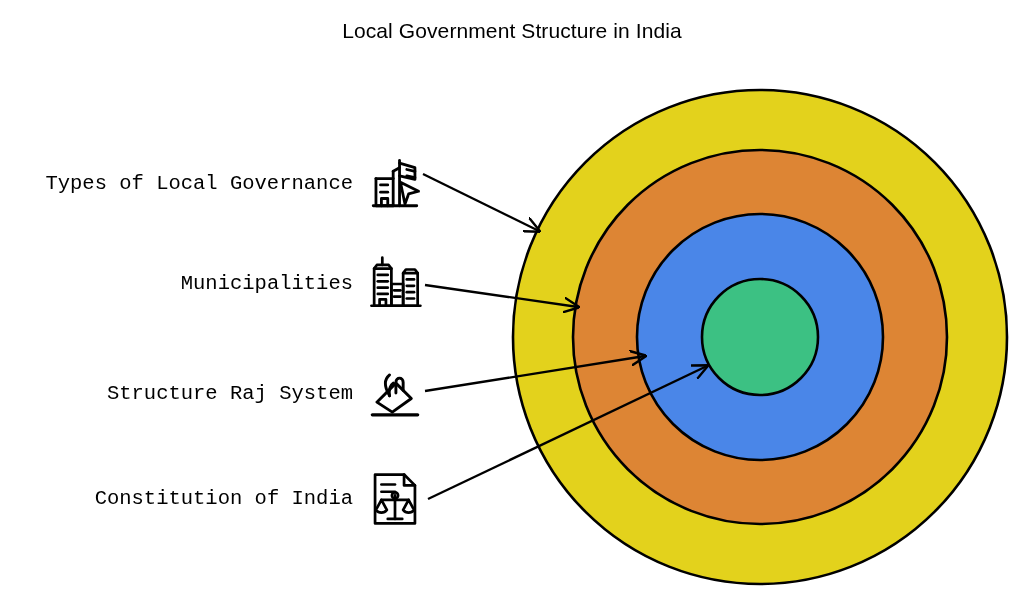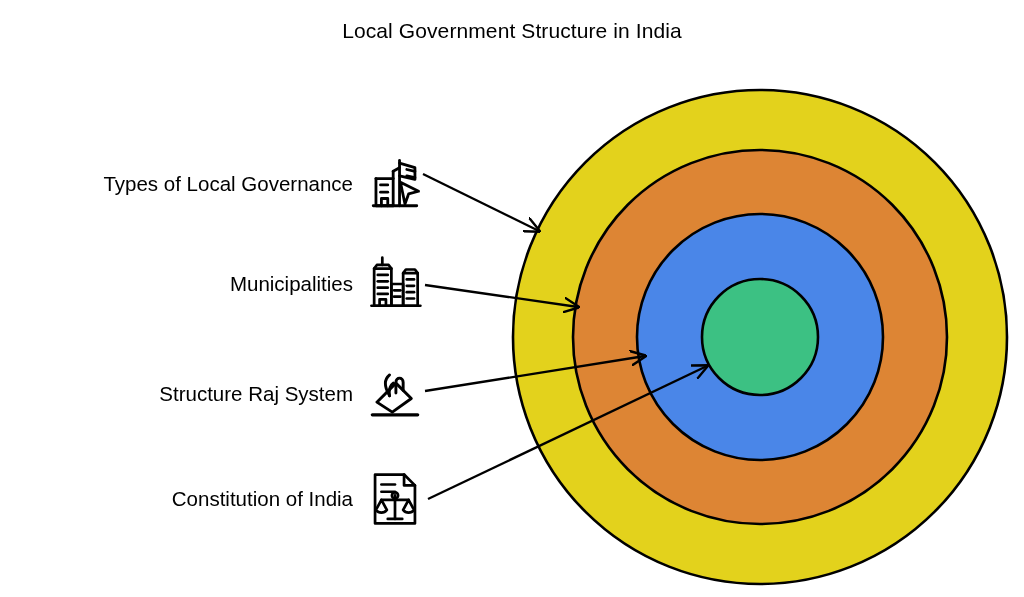--- a/index.html
+++ b/index.html
@@ -35,20 +35,21 @@
     white-space: nowrap;
   }
 
   
   .label-row {
     position: absolute;
     display: flex;
     align-items: center;
     justify-content: flex-end;
     height: 60px;
+    font-family: Liberation Mono, monospace;
   }
   .label-text {
     font-size: 20.5px;
     color: #000000;
     white-space: nowrap;
     line-height: 1;
     padding-right: 13px;
   }
   .label-icon {
     width: 58px;

